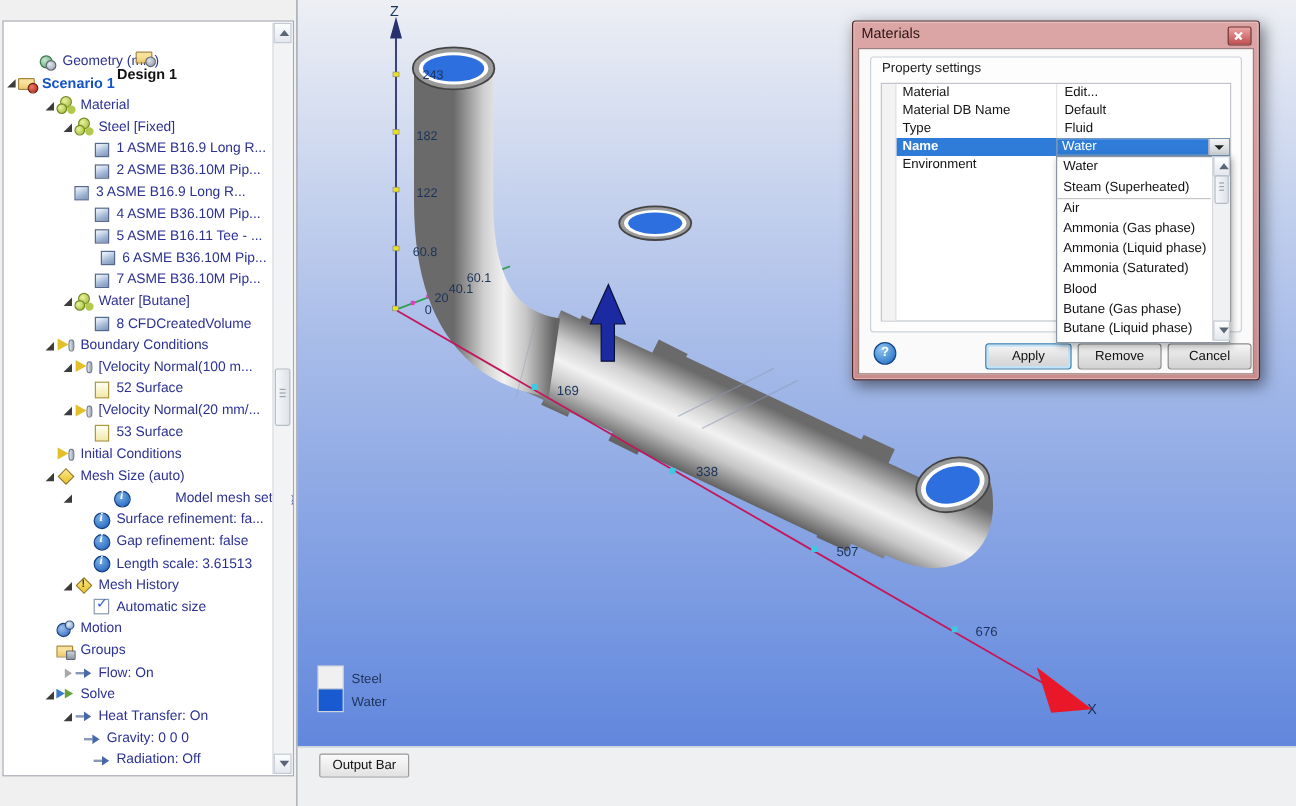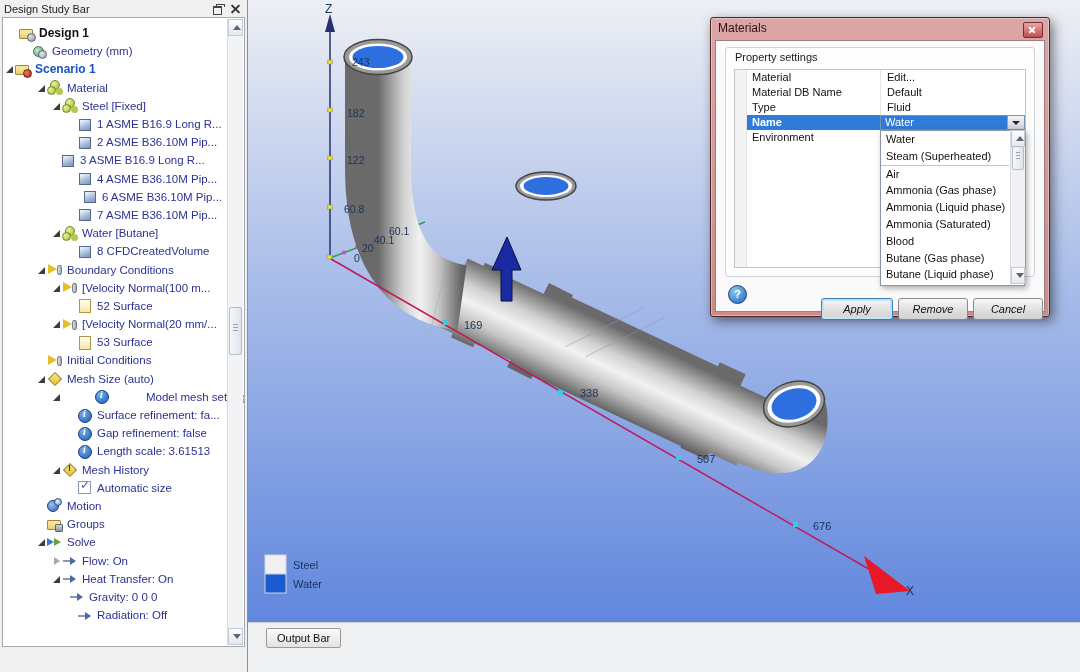--- a/index.html
+++ b/index.html
@@ -97,41 +97,36 @@
   .ddl{position:absolute;left:145px;right:0;top:60px;height:154px;background:#fff;border:1px solid #8a96a4;
        box-shadow:2px 2px 6px rgba(0,0,0,.35);z-index:5;margin:0;padding:0;list-style:none;}
   .ddl-item{height:16.8px;line-height:16.8px;padding-left:5px;margin-right:15px;font-size:11px;color:#111;white-space:nowrap;overflow:hidden;}
   .ddl-item.sep{border-bottom:1px solid #c4c4c4;}
   .ddl-sb{position:absolute;right:0;top:0;bottom:0;width:15px;background:#f0f1f3;border-left:1px solid #d8dadd;}
   .ddl-sb .sb-thumb{top:16px;height:22px;}
   .ddl-sb .sb-thumb::after{top:8px;}
   .dlg-foot{position:absolute;left:9px;right:9px;bottom:6px;height:23px;}
   .help{position:absolute;left:3px;top:3px;width:17px;height:17px;border-radius:50%;color:#fff;font-size:11px;font-weight:bold;
         text-align:center;line-height:17px;background:radial-gradient(circle at 35% 30%,#8ec6f0,#1a66c0);border:1px solid #0f4488;}
-  .btn{position:absolute;top:16px;height:22px;font-size:11px;color:#111;font-family:inherit;
-       background:linear-gradient(#f7f7f7,#dedede 60%,#d2d2d2);border:1px solid #8a8a8a;border-radius:3px;font-style:italic;}
+  .btn{position:absolute;top:4px;height:22px;font-size:11px;color:#111;font-family:inherit;
+       background:linear-gradient(#f7f7f7,#dedede 60%,#d2d2d2);border:1px solid #8a8a8a;border-radius:3px;}
   .btn.apply{left:96px;width:72px;border-color:#3c7fb1;box-shadow:inset 0 0 0 2px #bfe3f8;}
   .btn.remove{left:173px;width:70px;}
   .btn.cancel{left:248px;width:70px;}
 </style>
 </head>
 <body>
 
 <div class="stage">
 
   <div class="panel">
-    <div class="panel-title">
-      <span class="pt-label">Design Study Bar</span>
-      <span class="pt-btn pt-float"></span>
-      <span class="pt-btn pt-close"></span>
-    </div>
     <div class="treebox">
       <div class="tree-rows">
 
-          <div class="trow" style="padding-left: 4px;">
+          <div class="trow" style="padding-left: 14px; flex-direction: column;">
             <span class="arw"></span>
             <span class="tico i-design"></span>
             <span class="tlbl b-black">Design 1</span>
           </div>
 
           <div class="trow" style="padding-left: 17px;">
             <span class="arw"></span>
             <span class="tico i-geometry"></span>
             <span class="tlbl">Geometry (mm)</span>
           </div>
@@ -171,20 +166,25 @@
             <span class="tico i-cube"></span>
             <span class="tlbl">3 ASME B16.9 Long R...</span>
           </div>
 
           <div class="trow" style="padding-left: 62px;">
             <span class="arw"></span>
             <span class="tico i-cube"></span>
             <span class="tlbl">4 ASME B36.10M Pip...</span>
           </div>
 
+          <div class="trow" style="padding-left: 62px;">
+            <span class="arw"></span>
+            <span class="tico i-cube"></span>
+            <span class="tlbl">5 ASME B16.11 Tee - ...</span>
+          </div>
 
           <div class="trow" style="padding-left: 62px; justify-content: center;">
             <span class="arw"></span>
             <span class="tico i-cube"></span>
             <span class="tlbl">6 ASME B36.10M Pip...</span>
           </div>
 
           <div class="trow" style="padding-left: 62px;">
             <span class="arw"></span>
             <span class="tico i-cube"></span>
@@ -284,32 +284,32 @@
           <div class="trow" style="padding-left: 32px;">
             <span class="arw"></span>
             <span class="tico i-motion"></span>
             <span class="tlbl">Motion</span>
           </div>
 
           <div class="trow" style="padding-left: 32px;">
             <span class="arw"></span>
             <span class="tico i-groups"></span>
             <span class="tlbl">Groups</span>
-          </div>
-
-          <div class="trow" style="padding-left: 32px;">
-            <span class="arw open"></span>
-            <span class="tico i-solve"></span>
-            <span class="tlbl">Solve</span>
           </div>
 
           <div class="trow" style="padding-left: 47px;">
             <span class="arw closed"></span>
             <span class="tico i-flow"></span>
             <span class="tlbl">Flow: On</span>
+          </div>
+
+          <div class="trow" style="padding-left: 32px;">
+            <span class="arw open"></span>
+            <span class="tico i-solve"></span>
+            <span class="tlbl">Solve</span>
           </div>
 
           <div class="trow" style="padding-left: 47px;">
             <span class="arw open"></span>
             <span class="tico i-flow"></span>
             <span class="tlbl">Heat Transfer: On</span>
           </div>
 
           <div class="trow" style="padding-left: 54px;">
             <span class="arw"></span>

